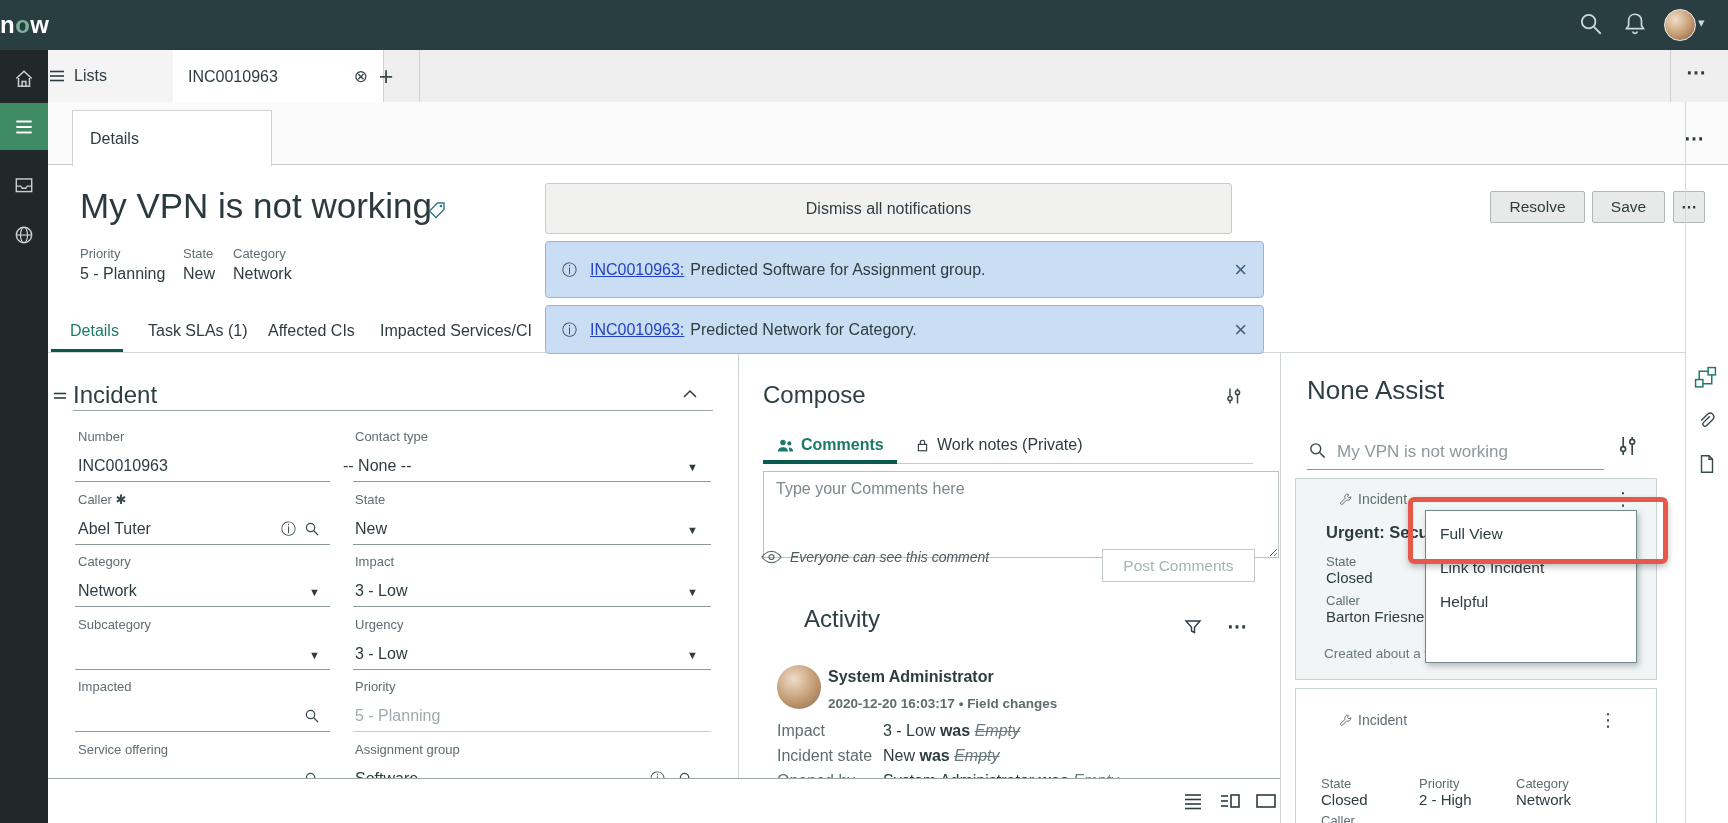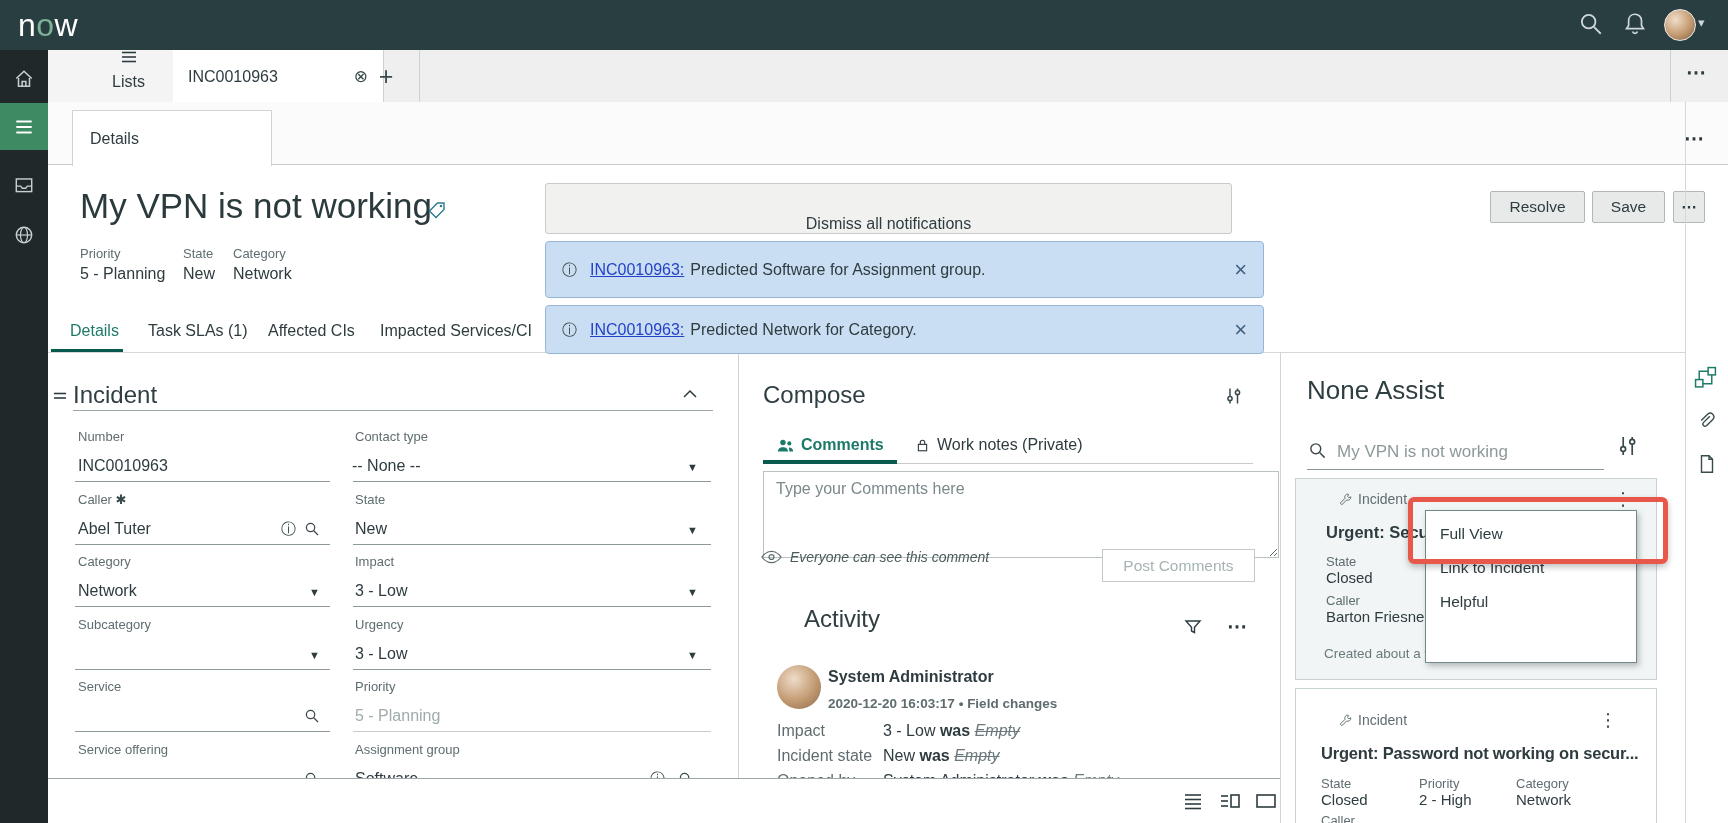--- a/index.html
+++ b/index.html
@@ -2,21 +2,21 @@
 <html><head>
 <meta charset="utf-8">
 <style>
   html,body{margin:0;padding:0;background:#888;}
   .screen{position:relative;width:1728px;height:823px;background:#fff;overflow:hidden;
     font-family:"Liberation Sans",sans-serif;color:#2e3c40;}
   .abs{position:absolute;}
   svg{display:block;}
   
   .topbar{left:0;top:0;width:1728px;height:50px;background:#293e40;display:flex;align-items:center;}
-  .logo{margin-left:18px;font-size:32px;font-weight:normal;color:#fff;letter-spacing:.5px;}
+  .logo{font-size:24px;font-weight:bold;color:#fff;letter-spacing:.5px;}
   .logo .o{color:#7cb398;}
   .topicon{color:#cfd8d8;cursor:pointer;}
   .avatar{width:30px;height:30px;border-radius:50%;background:radial-gradient(circle at 35% 32%,#f0ddc9,#c49a70 55%,#7a5c42);border:1px solid #e8eaea;}
   
   .rail{left:0;top:50px;width:48px;height:773px;background:#20282a;}
   .rail-item{position:absolute;left:0;width:48px;height:34px;display:flex;align-items:center;justify-content:center;color:#c7d0d0;cursor:pointer;}
   .rail-active{background:#3e8a62;color:#fff;}
   
   .tabbar{left:48px;top:50px;width:1680px;height:52px;background:#eeefee;border-bottom:1px solid #d5d8d8;}
   .tab{position:absolute;top:0;height:52px;display:flex;align-items:center;font-size:16px;cursor:pointer;}
@@ -118,21 +118,21 @@
     <div class="rail-item" style="top:168px;">
       <svg width="22" height="22" viewBox="0 0 20 20">
           <circle cx="10" cy="10" r="7" fill="none" stroke="currentColor" stroke-width="1.3"></circle>
           <ellipse cx="10" cy="10" rx="3.2" ry="7" fill="none" stroke="currentColor" stroke-width="1.1"></ellipse>
           <line x1="3" y1="10" x2="17" y2="10" stroke="currentColor" stroke-width="1.1"></line>
         </svg>
     </div>
   </div>
 
   <div class="abs tabbar"></div>
-  <div class="tab" style="left:48px;width:125px;border-right:1px solid #cdd0d0;padding-left:18px;gap:9px;background:#f3f4f3;top:50px;flex-direction:column;">
+  <div class="tab" style="left:48px;width:125px;border-right:1px solid #cdd0d0;padding-left:1px;gap:9px;background:#f3f4f3;top:50px;">
     <svg width="16" height="14" viewBox="0 0 16 14">
         <g stroke="#2e3c40" stroke-width="1.6">
           <line x1="1" y1="2.5" x2="15" y2="2.5"></line>
           <line x1="1" y1="7" x2="15" y2="7"></line>
           <line x1="1" y1="11.5" x2="15" y2="11.5"></line>
         </g>
       </svg>
     <span class="tabtxt">Lists</span>
   </div>
   <div class="tab" style="left:173px;width:180px;height:53px;background:#fff;border-right:1px solid #cdd0d0;padding:0 15px;top:50px;">
@@ -164,21 +164,21 @@
   <div class="abs f-value" style="left:80px;top:265px;cursor:default;">5 - Planning</div>
   <div class="abs f-label" style="left:183px;top:246px;">State</div>
   <div class="abs f-value" style="left:183px;top:265px;cursor:default;">New</div>
   <div class="abs f-label" style="left:233px;top:246px;">Category</div>
   <div class="abs f-value" style="left:233px;top:265px;cursor:default;">Network</div>
 
   <div class="btn" style="left:1490px;top:191px;width:93px;">Resolve</div>
   <div class="btn" style="left:1592px;top:191px;width:71px;">Save</div>
   <div class="btn" style="left:1673px;top:191px;width:30px;font-weight:bold;">⋯</div>
 
-  <div class="abs" style="left:545px;top:183px;width:685px;height:49px;background:#f1f1f0;border:1px solid #c6cbcb;border-radius:3px;display:flex;align-items:flex-end;justify-content:center;font-size:16px;z-index:30;cursor:pointer;">
+  <div class="abs" style="left:545px;top:183px;width:685px;height:49px;background:#f1f1f0;border:1px solid #c6cbcb;border-radius:3px;display:flex;align-items:center;justify-content:center;font-size:16px;z-index:30;cursor:pointer;">
     <span>Dismiss all notifications</span>
   </div>
   <div class="banner" style="top:241px;height:55px;">
     <span class="infog">ⓘ</span>
     <a style="margin-left:13px;">INC0010963:</a>
     <span style="margin-left:6px;">Predicted Software for Assignment group.</span>
     <span class="b-close">×</span>
   </div>
   <div class="banner" style="top:305px;height:47px;">
     <span class="infog">ⓘ</span>
@@ -232,42 +232,42 @@
   <div class="f-label" style="left:78px;top:554px;">Category</div>
   <div class="f-value" style="left:78px;top:582px;">Network</div>
   <div class="f-icon ddc" style="left:309px;top:586px;">▼</div>
   <div class="f-line" style="left:75px;top:606px;width:255px;"></div>
 
   <div class="f-label" style="left:78px;top:617px;">Subcategory</div>
   <div class="f-value" style="left:78px;top:645px;"></div>
   <div class="f-icon ddc" style="left:309px;top:649px;">▼</div>
   <div class="f-line" style="left:75px;top:669px;width:255px;"></div>
 
-  <div class="f-label" style="left:78px;top:679px;">Service</div>
+  <div class="f-label" style="left:78px;top:679px;">Impacted</div>
   <div class="f-value" style="left:78px;top:707px;"></div>
   <div class="f-icon" style="left:304px;top:708px;">
     <svg width="16" height="16" viewBox="0 0 20 20">
         <circle cx="8.2" cy="8.2" r="5.2" fill="none" stroke="currentColor" stroke-width="1.6"></circle>
         <line x1="12.2" y1="12.2" x2="17.5" y2="17.5" stroke="currentColor" stroke-width="1.6"></line>
       </svg>
   </div>
   <div class="f-line" style="left:75px;top:731px;width:255px;"></div>
 
   <div class="f-label" style="left:78px;top:742px;">Service offering</div>
   <div class="f-value" style="left:78px;top:770px;"></div>
   <div class="f-icon" style="left:304px;top:771px;">
     <svg width="16" height="16" viewBox="0 0 20 20">
         <circle cx="8.2" cy="8.2" r="5.2" fill="none" stroke="currentColor" stroke-width="1.6"></circle>
         <line x1="12.2" y1="12.2" x2="17.5" y2="17.5" stroke="currentColor" stroke-width="1.6"></line>
       </svg>
   </div>
   <div class="f-line" style="left:75px;top:794px;width:255px;"></div>
 
   <div class="f-label" style="left:355px;top:429px;">Contact type</div>
-  <div class="f-value" style="left:352px;top:457px;">-- None --</div>
+  <div class="f-value" style="left:343px;top:457px;">-- None --</div>
   <div class="f-icon ddc" style="left:687px;top:461px;">▼</div>
   <div class="f-line" style="left:353px;top:481px;width:358px;"></div>
 
   <div class="f-label" style="left:355px;top:492px;">State</div>
   <div class="f-value" style="left:355px;top:520px;">New</div>
   <div class="f-icon ddc" style="left:687px;top:524px;">▼</div>
   <div class="f-line" style="left:353px;top:544px;width:358px;"></div>
 
   <div class="f-label" style="left:355px;top:554px;">Impact</div>
   <div class="f-value" style="left:355px;top:582px;">3 - Low</div>
@@ -429,21 +429,20 @@
   </div>
 
   <div class="aa-card" style="top:688px;height:140px;">
     <div class="abs" style="left:42px;top:24px;color:#5f6d70;">
       <svg width="15" height="15" viewBox="0 0 20 20">
           <path d="M13.5 2.8a4 4 0 00-4.1 5.6L3 14.8 5.2 17l6.4-6.4a4 4 0 005.5-4.2l-2.6 1.2-1.7-1.7 1.2-2.6z" fill="none" stroke="currentColor" stroke-width="1.3"></path>
         </svg>
     </div>
     <div class="aa-type" style="left:62px;top:23px;">Incident</div>
     <div class="kebab" style="left:303px;top:22px;">⋮</div>
-    <div class="aa-title" style="left:25px;top:55px;width:330px;letter-spacing:-0.2px;">Urgent: Password not working on secur...</div>
     <div class="aa-lab" style="left:25px;top:87px;">State</div>
     <div class="aa-val" style="left:25px;top:102px;">Closed</div>
     <div class="aa-lab" style="left:123px;top:87px;">Priority</div>
     <div class="aa-val" style="left:123px;top:102px;">2 - High</div>
     <div class="aa-lab" style="left:220px;top:87px;">Category</div>
     <div class="aa-val" style="left:220px;top:102px;">Network</div>
     <div class="aa-lab" style="left:25px;top:124px;">Caller</div>
   </div>
 
   <div class="ctx">

